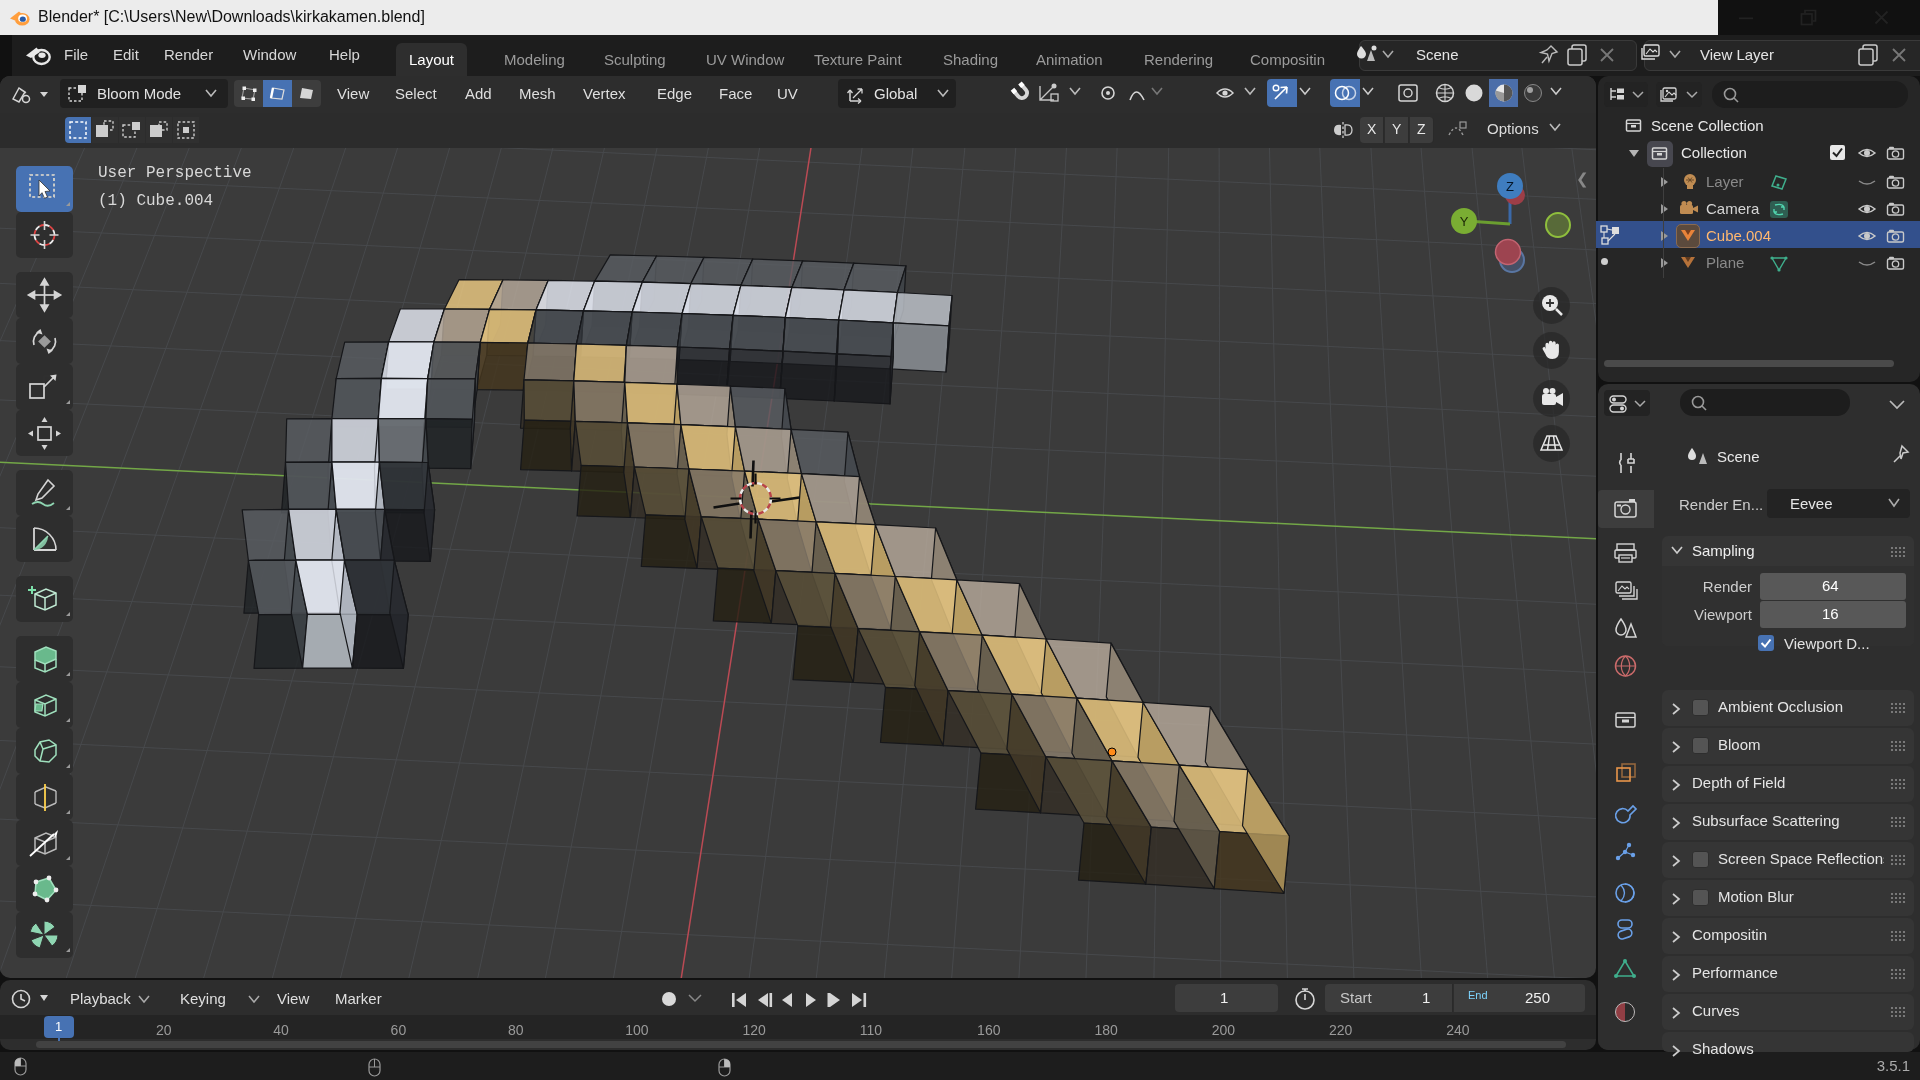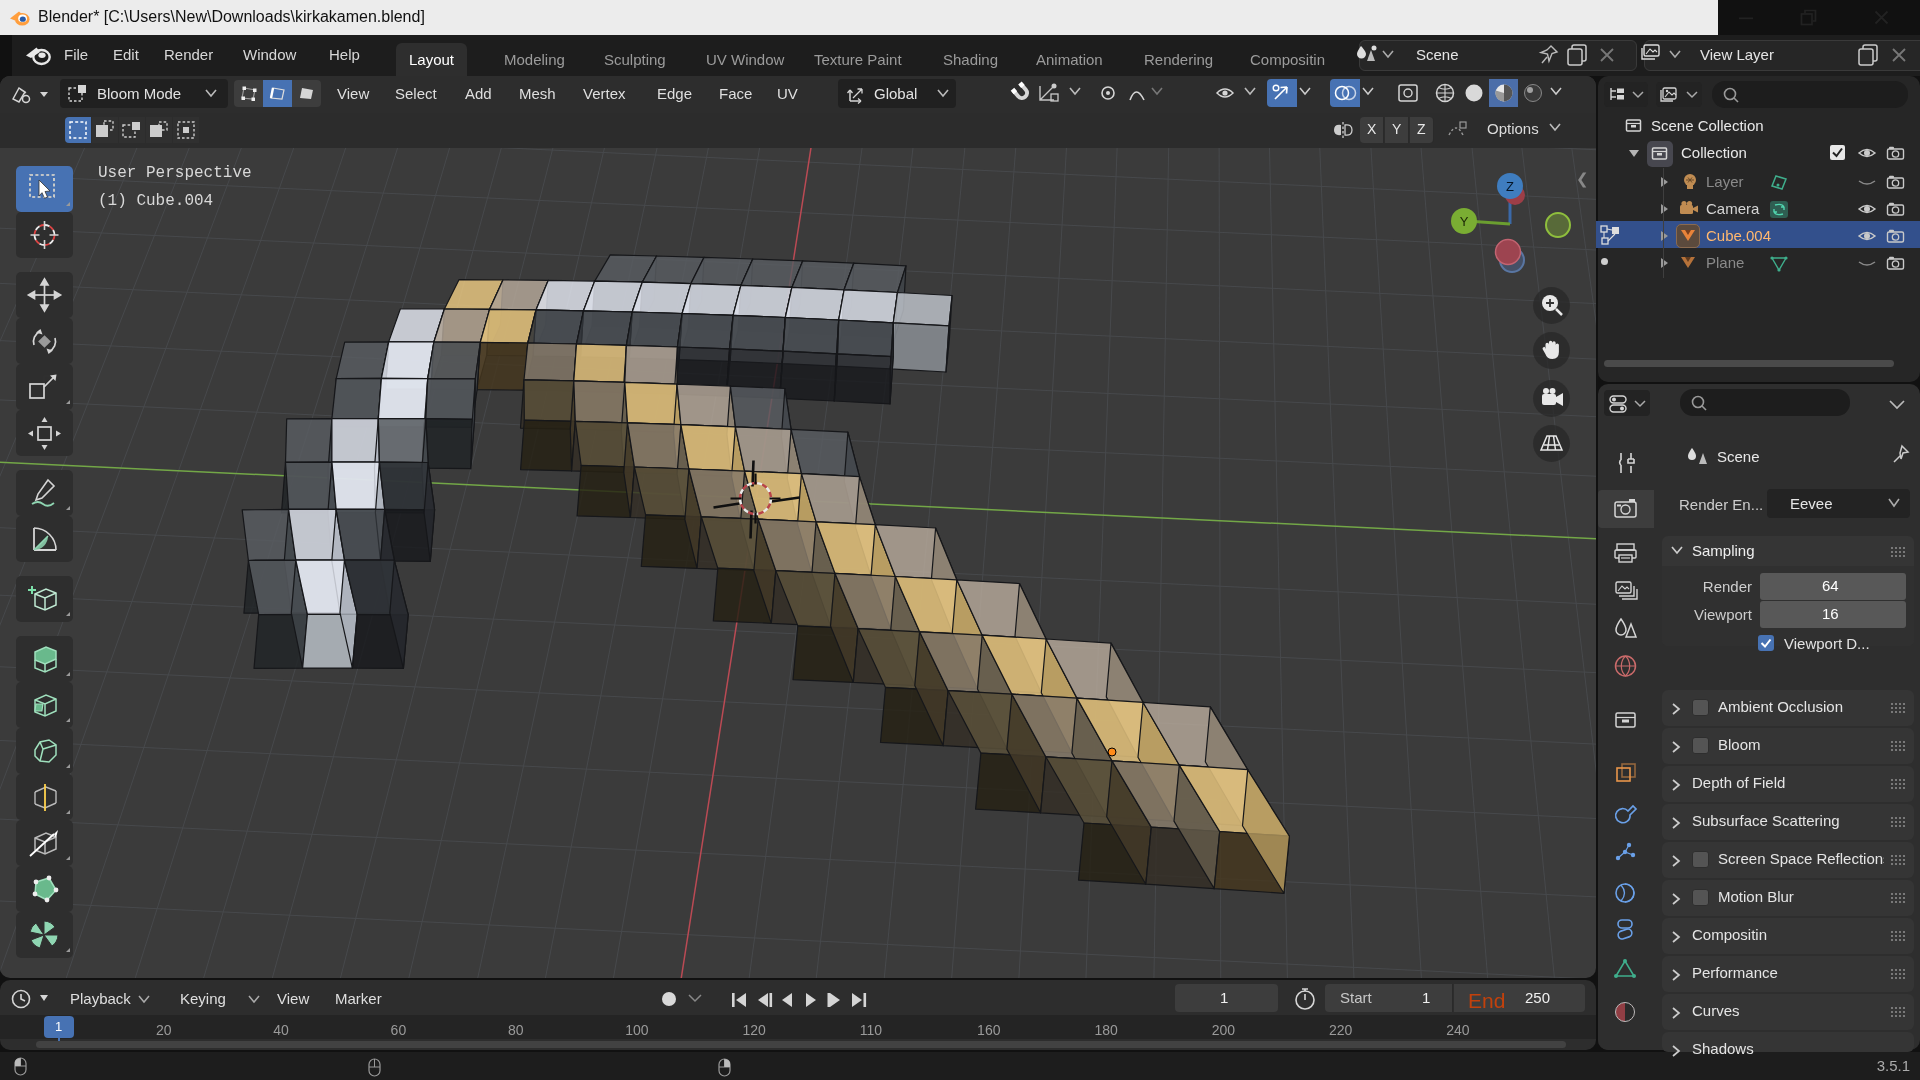--- a/index.html
+++ b/index.html
@@ -766,21 +766,21 @@
 <div class="abs" style="left:1175px;top:984px;width:103px;height:28px;background:#3d3d3d;border-radius:4px;"></div>
 <span class="abs" style="left:1220px;top:989px;font-size:15px;color:#f0f0f0">1</span>
 <svg class="abs" style="left:1292px;top:986px" width="26" height="26" viewBox="0 0 26 26">
     <circle cx="13" cy="14" r="9" fill="none" stroke="#d5d5d5" stroke-width="1.6"></circle>
     <path d="M13,8 L13,14 M10,3 L16,3 M13,3 L13,5" stroke="#d5d5d5" stroke-width="1.6"></path>
   </svg>
 <div class="abs" style="left:1325px;top:984px;width:128px;height:28px;background:#3d3d3d;border-radius:4px 0 0 4px;border-right:1px solid #2a2a2a"></div>
 <span class="abs" style="left:1340px;top:989px;font-size:15px;color:#c8c8c8">Start</span>
 <span class="abs" style="left:1422px;top:989px;font-size:15px;color:#f0f0f0">1</span>
 <div class="abs" style="left:1454px;top:984px;width:131px;height:28px;background:#3d3d3d;border-radius:0 4px 4px 0;"></div>
-<span class="abs" style="left:1468px;top:989px;font-size:21px;color:#c2410c">End</span>
+<span class="abs" style="left:1468px;top:989px;font-size:11px;color:#7dd3fc">End</span>
 <span class="abs" style="left:1525px;top:989px;font-size:15px;color:#f0f0f0">250</span>
 <span class="abs" style="left:156.0px;top:1022px;font-size:14px;color:#9a9a9a">20</span>
 <span class="abs" style="left:273.3px;top:1022px;font-size:14px;color:#9a9a9a">40</span>
 <span class="abs" style="left:390.6px;top:1022px;font-size:14px;color:#9a9a9a">60</span>
 <span class="abs" style="left:507.9px;top:1022px;font-size:14px;color:#9a9a9a">80</span>
 <span class="abs" style="left:625.2px;top:1022px;font-size:14px;color:#9a9a9a">100</span>
 <span class="abs" style="left:742.5px;top:1022px;font-size:14px;color:#9a9a9a">120</span>
 <span class="abs" style="left:859.8px;top:1022px;font-size:14px;color:#9a9a9a">110</span>
 <span class="abs" style="left:977.1px;top:1022px;font-size:14px;color:#9a9a9a">160</span>
 <span class="abs" style="left:1094.4px;top:1022px;font-size:14px;color:#9a9a9a">180</span>

